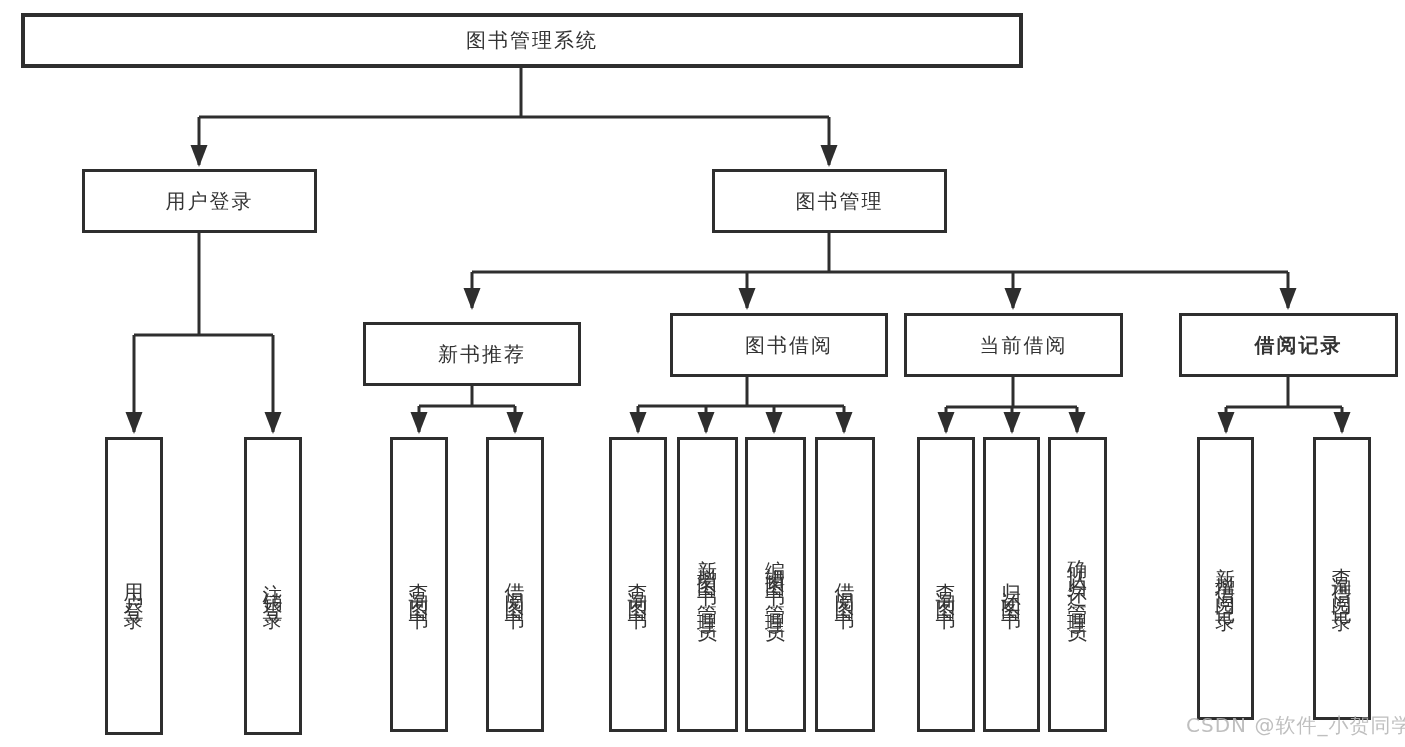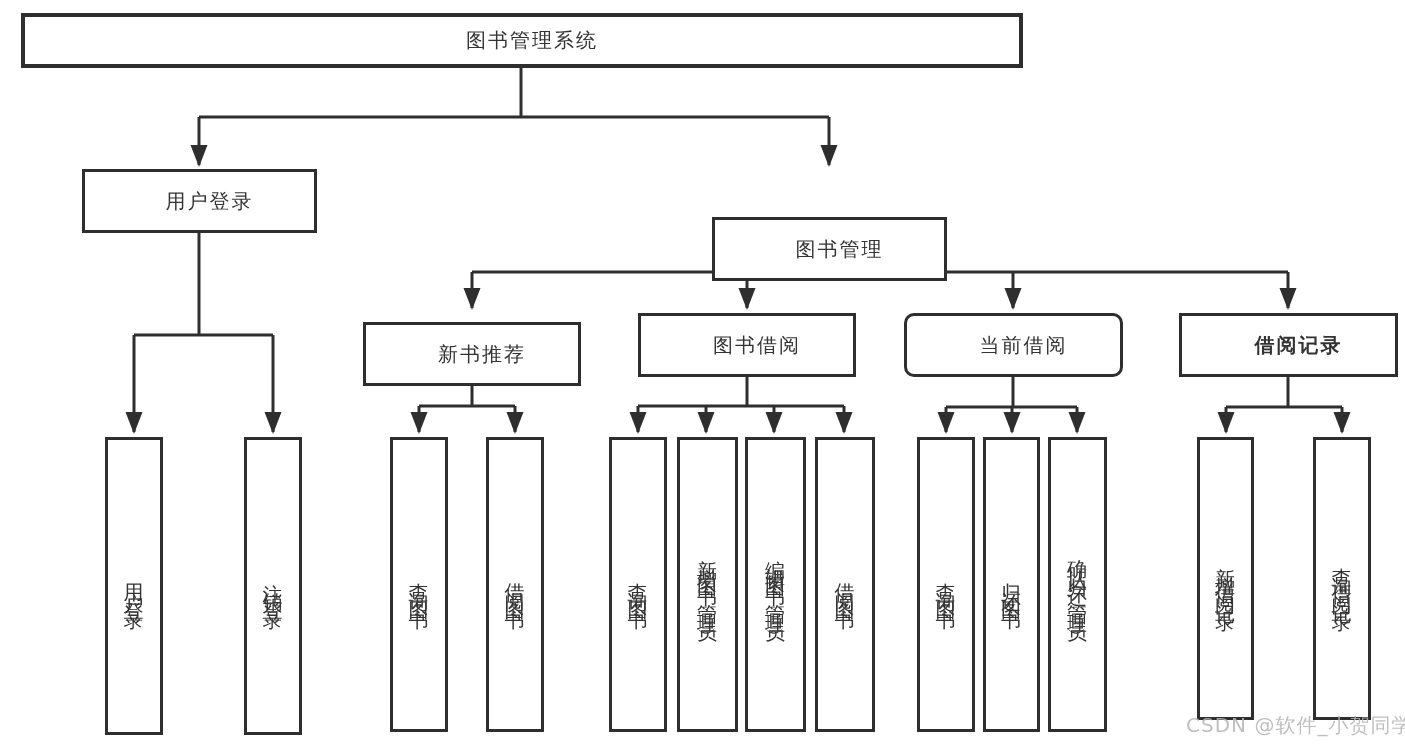--- a/index.html
+++ b/index.html
@@ -96,25 +96,25 @@
       <path d="M1288 377 V407"></path>
       <path d="M1226 407 H1342"></path>
       <path d="M1226 407 V432" marker-end="url(#arrow)"></path>
       <path d="M1342 407 V432" marker-end="url(#arrow)"></path>
     </g>
   </svg>
 
   <div class="box root h" style="left:21px; top:13px; width:1002px; height:55px;">图书管理系统</div>
 
   <div class="box h" style="left:82px; top:169px; width:235px; height:64px;">用户登录</div>
-  <div class="box h" style="left:712px; top:169px; width:235px; height:64px;margin-top:48px;">图书管理</div>
+  <div class="box h" style="left:712px; top:169px; width:235px; height:64px;">图书管理</div>
 
   <div class="box h" style="left:363px; top:322px; width:218px; height:64px;">新书推荐</div>
-  <div class="box h" style="left:638px; top:313px; width:218px; height:64px;">图书借阅</div>
-  <div class="box h" style="left:904px; top:313px; width:219px; height:64px;border-radius:10px;">当前借阅</div>
+  <div class="box h" style="left:670px; top:313px; width:218px; height:64px;">图书借阅</div>
+  <div class="box h" style="left:904px; top:313px; width:219px; height:64px;">当前借阅</div>
   <div class="box h" style="left:1179px; top:313px; width:219px; height:64px;font-weight:bold;">借阅记录</div>
 
   <div class="box v" style="left:105px; top:437px; width:58px; height:298px;">用户登录</div>
   <div class="box v" style="left:244px; top:437px; width:58px; height:298px;">注销登录</div>
 
   <div class="box v" style="left:390px; top:437px; width:58px; height:295px;">查询图书</div>
   <div class="box v" style="left:486px; top:437px; width:58px; height:295px;">借阅图书</div>
 
   <div class="box v" style="left:609px; top:437px; width:58px; height:295px;">查询图书</div>
   <div class="box v" style="left:677px; top:437px; width:61px; height:295px;">新增图书（管理员）</div>

